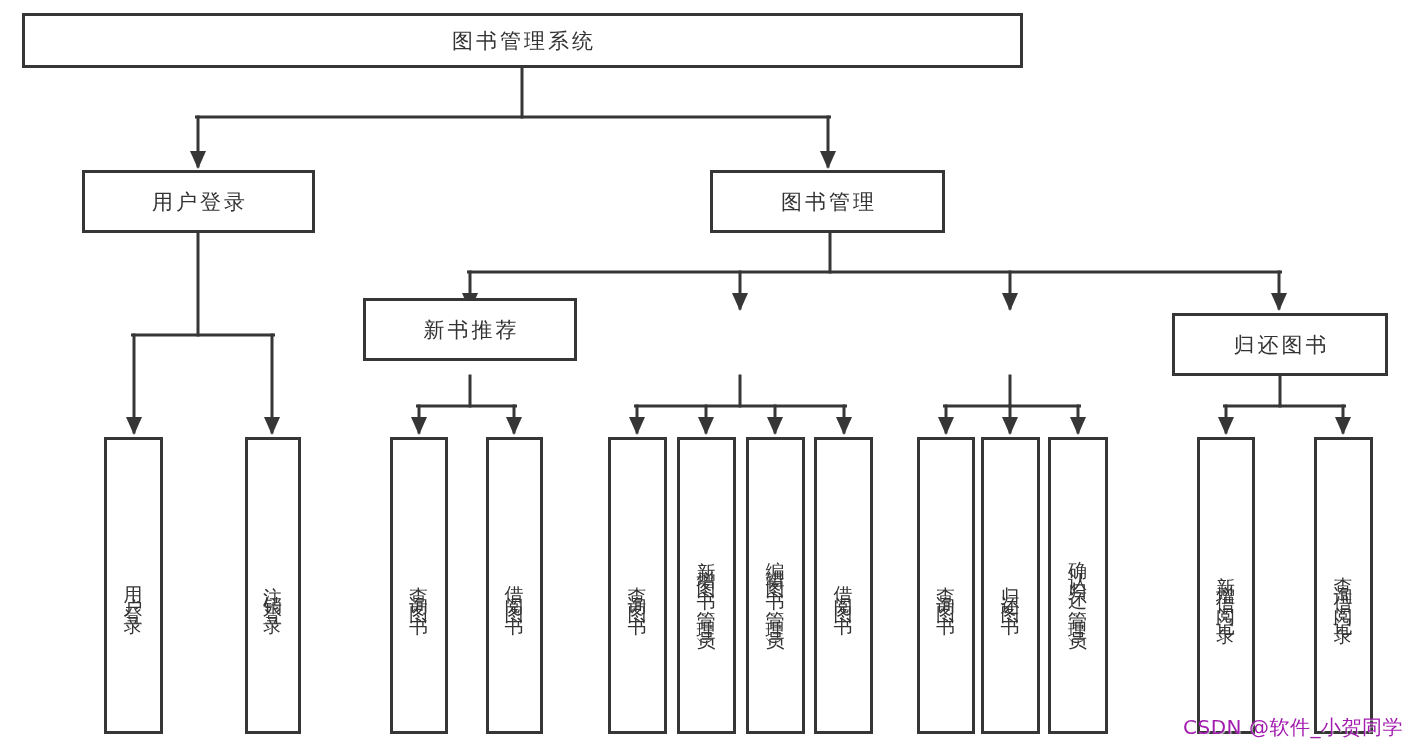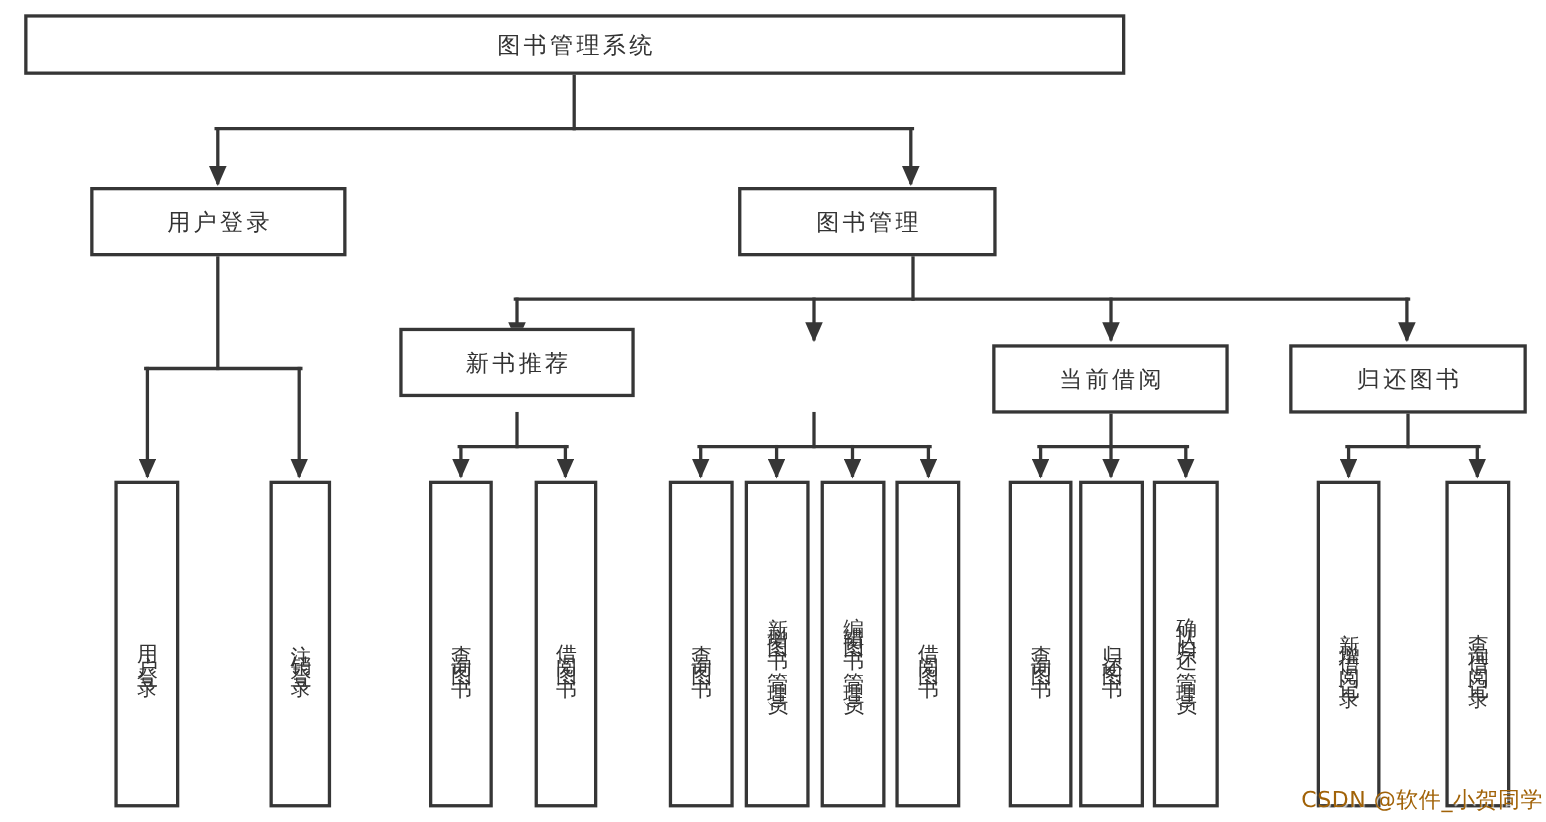--- a/index.html
+++ b/index.html
@@ -15,21 +15,21 @@
   .hnode{font-size:21px;letter-spacing:3px;}
   .hnode .lbl{padding-left:3px;white-space:nowrap;}
   .vnode{
     top:437px;height:297px;
     writing-mode:vertical-rl;text-orientation:mixed;
     font-size:19px;letter-spacing:10px;line-height:1;
   }
   .vnode .lbl{white-space:nowrap;margin-top:10px;}
   .watermark{
     position:absolute;left:1183px;top:714px;z-index:3;
-    font-size:20px;color:#a16207;letter-spacing:0.5px;white-space:nowrap;
+    font-size:20px;color:#a21caf;letter-spacing:0.5px;white-space:nowrap;
     text-shadow:1px 1px 1px rgba(255,255,255,0.75);
   }
 </style>
 </head>
 <body>
 
 <div class="canvas">
 
   <svg class="connectors" width="1405" height="747" viewBox="0 0 1405 747" xmlns="http://www.w3.org/2000/svg">
     <defs>
@@ -81,29 +81,26 @@
     </g>
   </svg>
 
   <div class="hnode" style="left:22px;top:13px;width:1001px;height:55px">
     <span class="lbl">图书管理系统</span>
   </div>
 
   <div class="hnode" style="left:82px;top:170px;width:233px;height:63px">
     <span class="lbl">用户登录</span>
   </div>
-  <div class="hnode" style="left:671px;top:170px;width:235px;height:63px">
+  <div class="hnode" style="left:710px;top:170px;width:235px;height:63px">
     <span class="lbl">图书管理</span>
   </div>
 
   <div class="hnode" style="left:363px;top:298px;width:214px;height:63px">
     <span class="lbl">新书推荐</span>
-  </div>
-  <div class="hnode" style="left:902px;top:313px;width:215px;height:63px">
-    <span class="lbl">当前借阅</span>
   </div>
   <div class="hnode" style="left:1172px;top:313px;width:216px;height:63px">
     <span class="lbl">归还图书</span>
   </div>
 
   <div class="vnode" style="left:104px;width:59px">
     <span class="lbl">用户登录</span>
   </div>
   <div class="vnode" style="left:245px;width:56px">
     <span class="lbl">注销登录</span>

